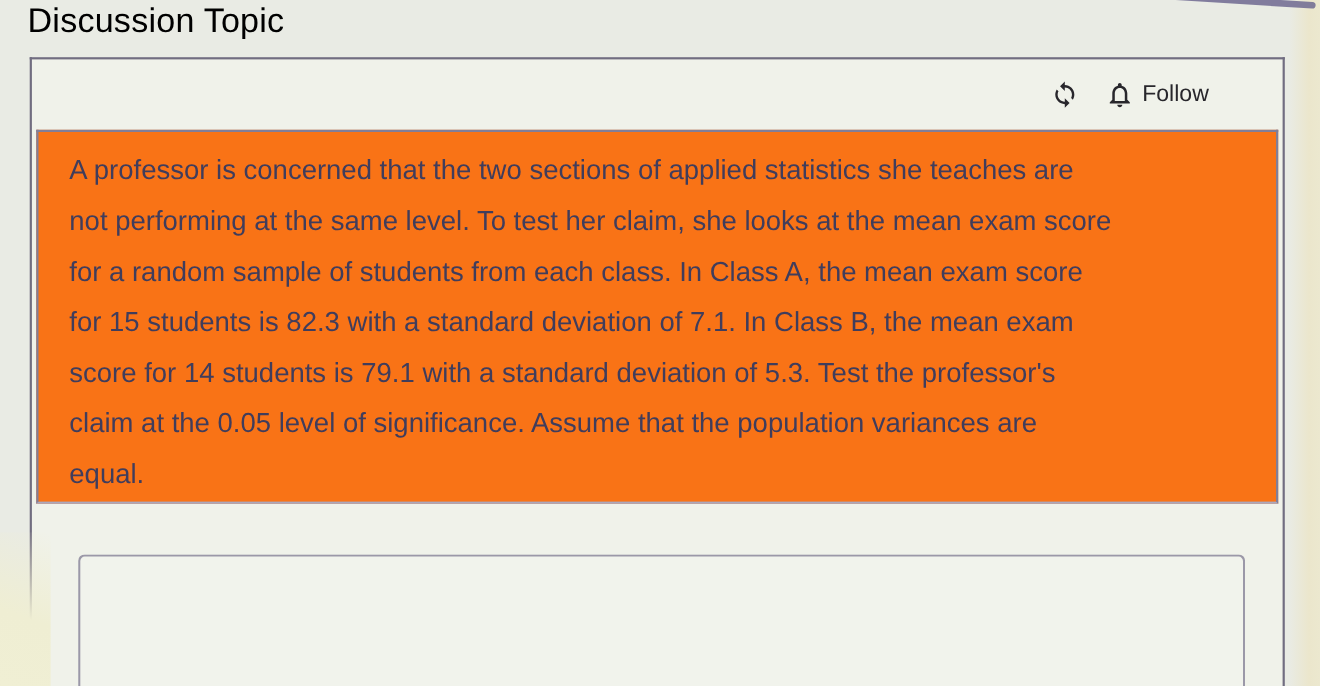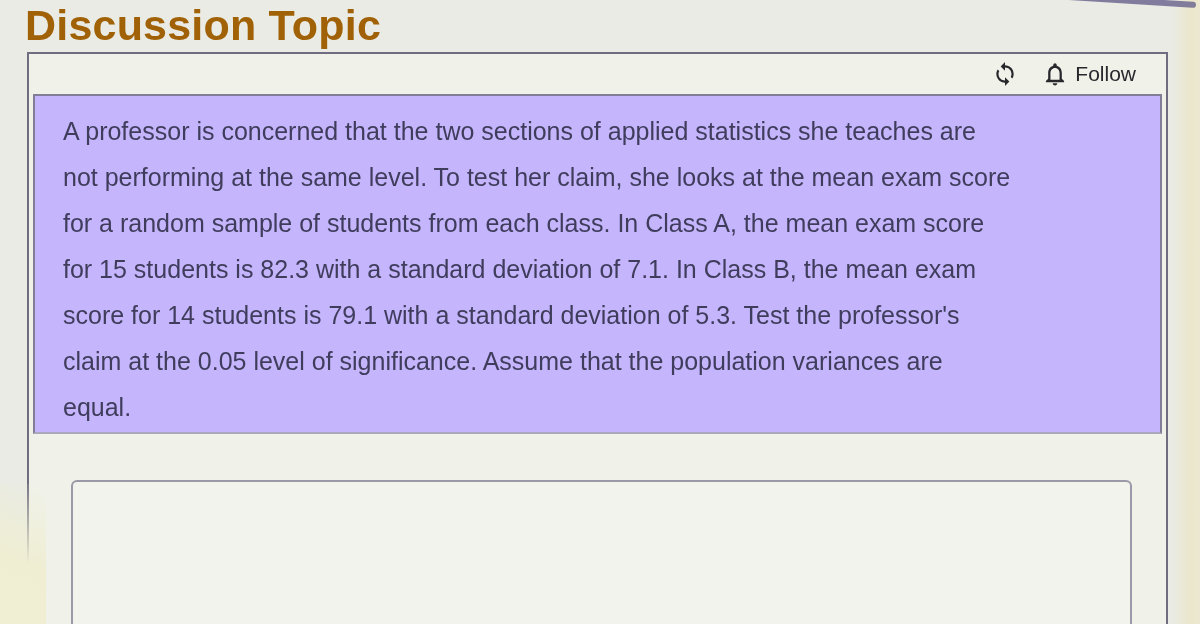--- a/index.html
+++ b/index.html
@@ -39,44 +39,44 @@
     border-radius: 3px;
     transform: rotate(3.6deg);
     transform-origin: right center;
     opacity: .85;
     z-index: 6;
   }
 
   .page-title {
     margin: 0;
     padding: 1px 0 0 25px;
-    font-size: 43px;
-    font-weight: 700;
+    font-size: 31px;
+    font-weight: 400;
     letter-spacing: .2px;
-    color: #a16207;
+    color: #000000;
   }
 
   .topic-panel {
     position: absolute;
     left: 27px;
     top: 52px;
     width: 1137px;
     height: 700px;
     background: #f0f2ea;
     border: 2px solid #716d80;
     border-bottom: none;
     box-sizing: content-box;
   }
 
   .follow-row {
-    height: 40px;
+    height: 64px;
     display: flex;
     align-items: center;
     justify-content: flex-end;
-    padding-right: 30px;
+    padding-right: 67px;
     gap: 24px;
   }
   .icon-btn, .follow-btn {
     background: none;
     border: none;
     padding: 0;
     display: flex;
     align-items: center;
     cursor: pointer;
     color: #28272c;
@@ -86,21 +86,21 @@
     font-family: "Liberation Sans", sans-serif;
     font-size: 21px;
     color: #28272c;
   }
   .icon-btn svg, .follow-btn svg {
     display: block;
   }
 
   .description-highlight {
     margin: 0 4px;
-    background: #c4b5fd;
+    background: #f97316;
     border: 2px solid #827e98;
     border-bottom-color: #aba8bd;
     padding: 12px 26px 2px 28px;
   }
   .body-text {
     margin: 0;
     font-size: 25px;
     line-height: 46px;
     color: #403d5c;
     white-space: pre-line;

